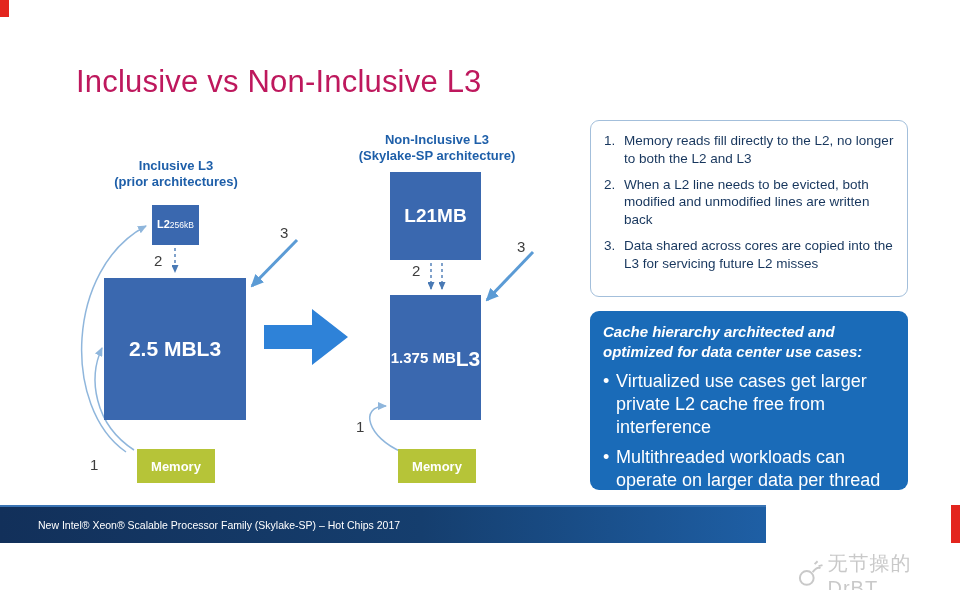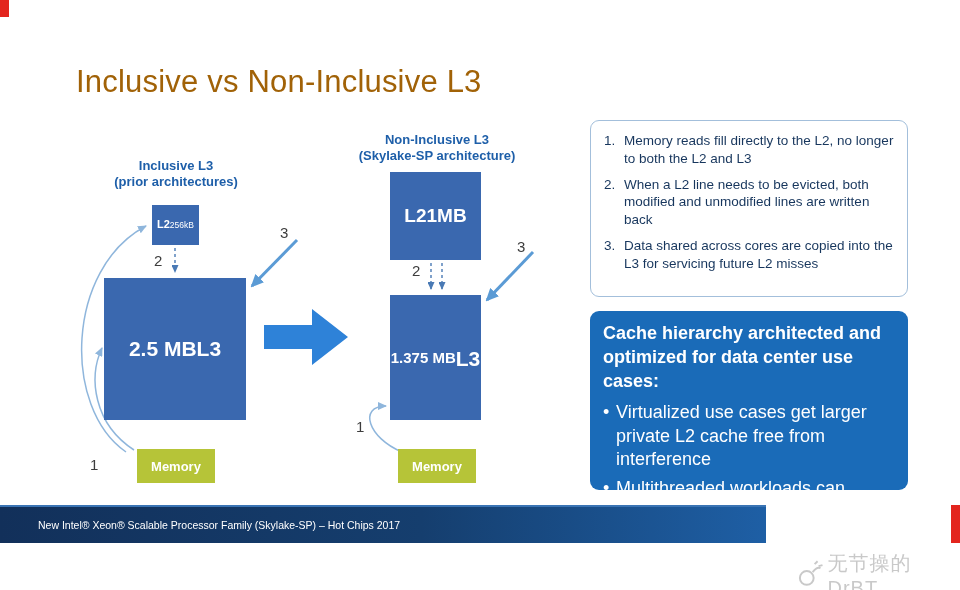--- a/index.html
+++ b/index.html
@@ -2,21 +2,21 @@
 <html><head>
 <meta charset="utf-8">
 <style>
   html,body{margin:0;padding:0;}
   body{width:960px;height:590px;background:#fff;font-family:"Liberation Sans",sans-serif;overflow:hidden;}
   .slide{position:relative;width:960px;height:590px;background:#fff;overflow:hidden;}
 
   .red-tl{position:absolute;left:0;top:0;width:9px;height:17px;background:#e3251e;}
   .red-right{position:absolute;left:951px;top:505px;width:9px;height:38px;background:#e3251e;}
 
-  .title{position:absolute;left:76px;top:64px;margin:0;font-size:31px;font-weight:400;color:#a16207;letter-spacing:.2px;}
+  .title{position:absolute;left:76px;top:64px;margin:0;font-size:31px;font-weight:400;color:#be185d;letter-spacing:.2px;}
 
   .dlabel{position:absolute;text-align:center;font-weight:bold;font-size:13px;color:#1e5fa9;line-height:1.22;}
   .dlabel.left{left:96px;top:158px;width:160px;}
   .dlabel.right{left:347px;top:132px;width:180px;}
 
   .cachebox{position:absolute;background:#3a68af;color:#fff;display:flex;flex-direction:row;align-items:center;justify-content:center;text-align:center;}
   .l2-left{left:152px;top:205px;width:47px;height:40px;}
   .l2-left .b1{font-size:11px;font-weight:bold;line-height:1.2;}
   .l2-left .b2{font-size:8.5px;line-height:1.2;}
   .l3-left{left:104px;top:278px;width:142px;height:142px;}
@@ -36,21 +36,21 @@
   .s1r{left:356px;top:418px;} .s2r{left:412px;top:262px;}  .s3r{left:517px;top:238px;}
 
   .arrow-layer{position:absolute;left:0;top:0;width:960px;height:590px;pointer-events:none;}
 
   .card1{position:absolute;left:590px;top:120px;width:318px;height:177px;border:1.5px solid #a3bfdb;border-radius:9px;background:#fff;padding:11px 13px;box-sizing:border-box;color:#17365d;}
   .note-item{display:flex;margin-bottom:8px;font-size:13.5px;line-height:1.32;}
   .note-num{width:20px;flex:none;}
   .note-txt{flex:1;}
 
   .card2{position:absolute;left:590px;top:311px;width:318px;height:179px;border-radius:9px;background:#1a6bb8;padding:11px 13px 9px 13px;box-sizing:border-box;color:#fff;}
-  .card2-heading{margin:0 0 8px 0;font-size:18px;line-height:1.32;font-weight:bold;}
+  .card2-heading{margin:0 0 8px 0;font-size:15px;line-height:1.32;font-weight:bold;font-style:italic;}
   .bullet{display:flex;font-size:18px;line-height:1.3;margin-bottom:6px;}
   .bullet .dot{width:13px;flex:none;}
   .bullet .dot::before{content:"\2022";}
 
   .footer{position:absolute;left:0;top:505px;width:766px;height:38px;box-sizing:border-box;border-top:2px solid #3a74b4;background:linear-gradient(90deg,#12305a 0%,#153e6e 55%,#1e5fa5 100%);padding-left:16px;}
   .footer-text{position:absolute;left:38px;top:50%;transform:translateY(-50%);color:#fff;font-size:10.5px;}
   .logo{position:absolute;left:846px;top:18px;width:40px;height:23px;border:2px solid #fff;border-radius:50%;color:#fff;font-size:17px;display:flex;align-items:center;justify-content:center;box-sizing:border-box;}
   .pagenum{position:absolute;left:912px;top:50%;transform:translateY(-50%);color:#fff;font-size:11px;}
 
   .watermark{position:absolute;left:792px;top:550px;display:flex;align-items:center;gap:4px;}

